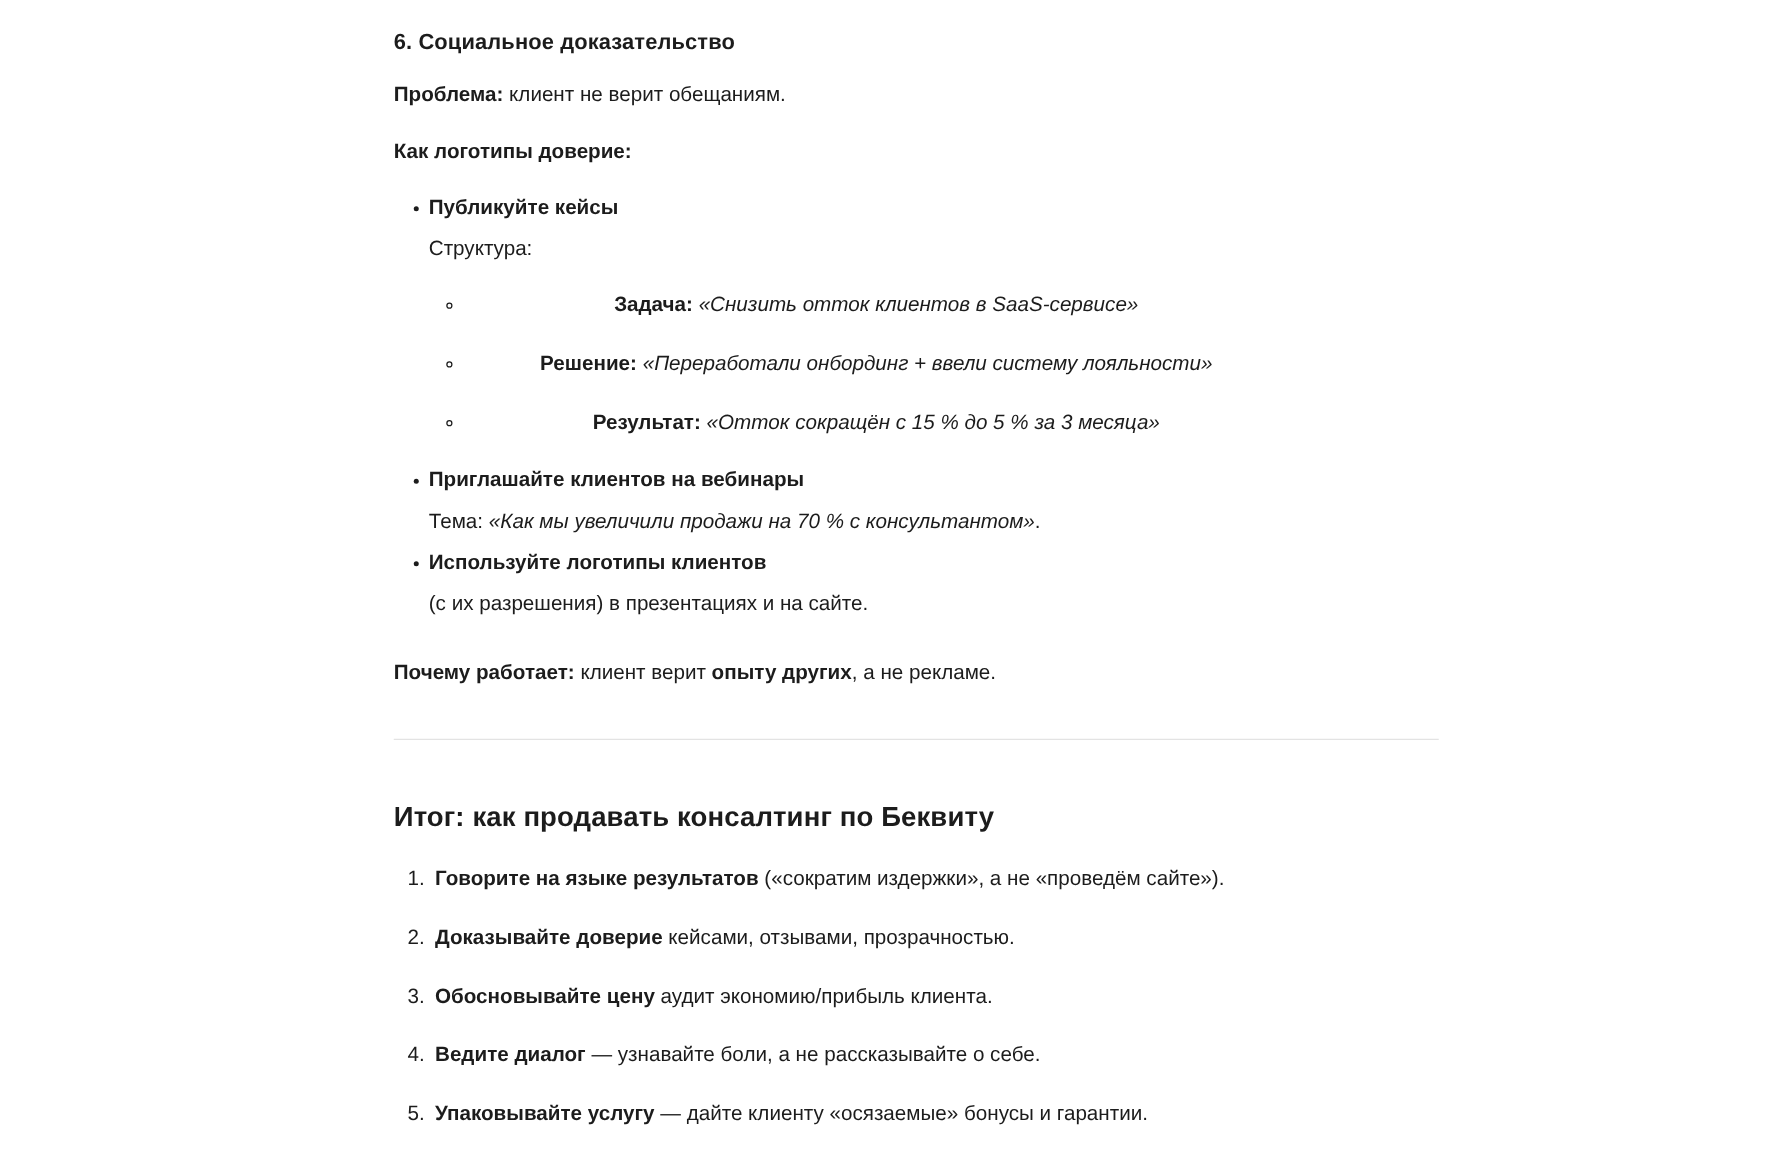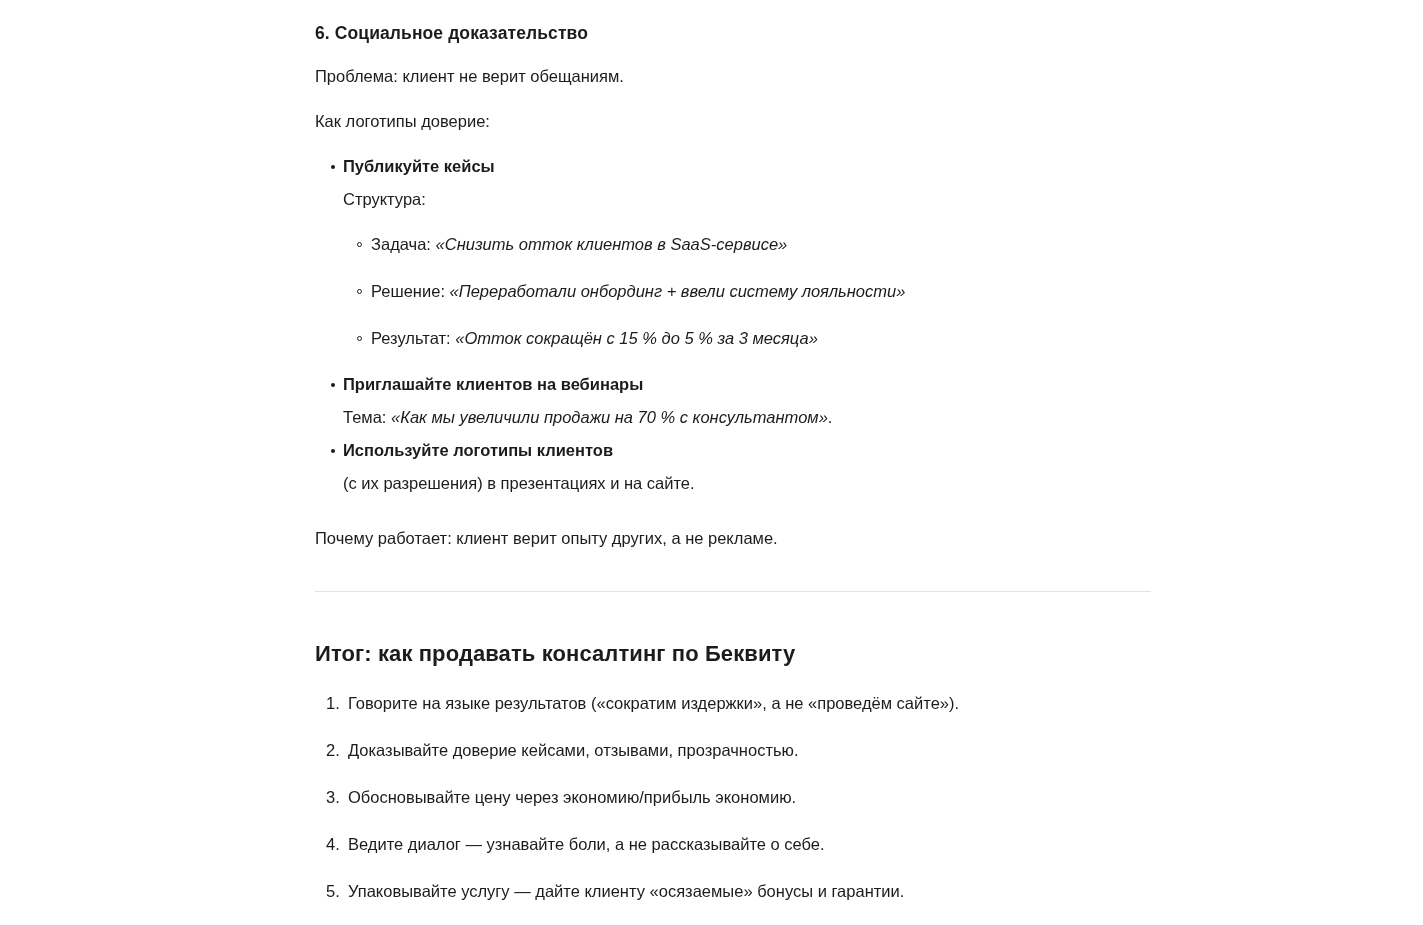--- a/index.html
+++ b/index.html
@@ -52,21 +52,21 @@
   p.para {
     font-size: 16.5px;
     line-height: 1.45;
     margin: 0 0 21px 0;
   }
 
   p.para.tight {
     margin-bottom: 40px;
   }
 
-  b, strong { font-weight: normal; }
+  b, strong { font-weight: bold; }
   i, em { font-style: italic; }
 
   
   ul.lvl1 {
     list-style: none;
     margin: 0 0 0 0;
     padding: 0;
   }
   ul.lvl1 > li {
     position: relative;
@@ -94,20 +94,21 @@
     display: block;
     font-weight: normal;
     margin-bottom: 6px;
   }
 
   
   ul.lvl2 {
     list-style: none;
     margin: 22px 0 22px 0;
     padding: 0;
+    text-align: center;
   }
   ul.lvl2 > li {
     position: relative;
     padding-left: 28px;
     margin-bottom: 23px;
     font-size: 16.5px;
     line-height: 1.45;
     font-weight: normal;
   }
   ul.lvl2 > li:last-child { margin-bottom: 0; }
@@ -218,21 +219,21 @@
     <h2 class="h-final">Итог: как продавать консалтинг по Беквиту</h2>
 
     <ol class="numbered">
       <li>
         <b>Говорите на языке результатов</b><span> («сократим издержки», а не «проведём сайте»).</span>
       </li>
       <li>
         <b>Доказывайте доверие</b><span> кейсами, отзывами, прозрачностью.</span>
       </li>
       <li>
-        <b>Обосновывайте цену</b><span> через экономию/прибыль экономию.</span>
+        <b>Обосновывайте цену</b><span> аудит экономию/прибыль клиента.</span>
       </li>
       <li>
         <b>Ведите диалог</b><span> — узнавайте боли, а не рассказывайте о себе.</span>
       </li>
       <li>
         <b>Упаковывайте услугу</b><span> — дайте клиенту «осязаемые» бонусы и гарантии.</span>
       </li>
     </ol>
 
   </div>

